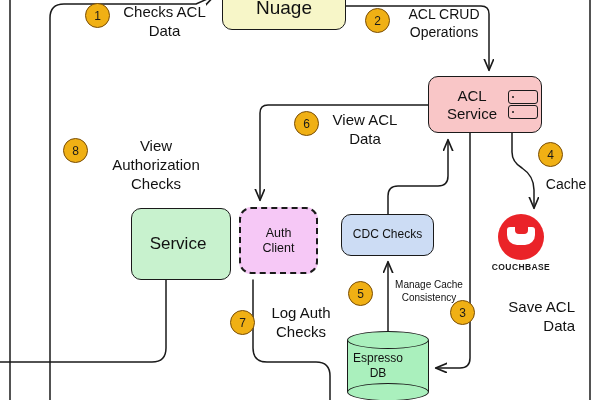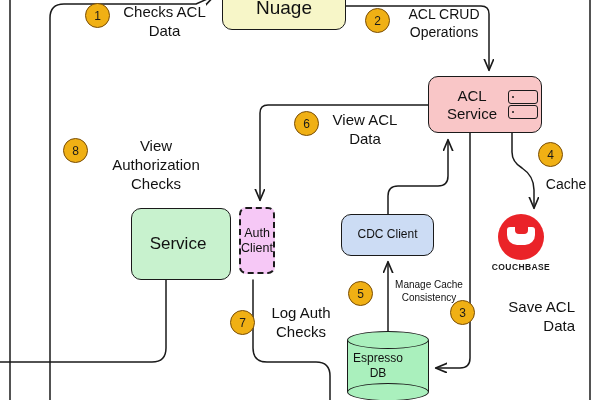--- a/index.html
+++ b/index.html
@@ -18,22 +18,22 @@
   #nuage .lbl{padding-top:14px;}
 
   #aclservice{left:428px;top:76px;width:114px;height:57px;
               background:#f9c6c7;font-size:15px;}
   #aclservice .lbl{padding-right:26px;}
 
   #service{left:131px;top:208px;width:100px;height:72px;
            background:#c8f2ce;font-size:17px;z-index:2;}
   #service .lbl{padding-right:6px;}
 
-  #authclient{left:239px;top:207px;width:36px;height:67px;
-              background:#f6c8f6;border:2px dashed #1a1a1a;border-radius:7px;
+  #authclient{left:239px;top:207px;width:79px;height:67px;
+              background:#f6c8f6;border:2px dashed #1a1a1a;border-radius:12px;
               font-size:12.5px;z-index:1;}
 
   #cdc{left:341px;top:214px;width:93px;height:42px;
        background:#ccdcf4;font-size:12px;}
 
   
   .rackicon{position:absolute;display:flex;flex-direction:column;
             justify-content:space-between;}
   .rackicon i{display:block;border:1.5px solid #1a1a1a;border-radius:3px;
               background:transparent;position:relative;}
@@ -144,21 +144,21 @@
     </div>
 
   <div class="node" id="authclient">
     <span>
       <span>Auth</span><br>
       <span>Client</span>
     </span>
   </div>
 
   <div class="node rbox" id="cdc">
-    <span>CDC Client</span>
+    <span>CDC Checks</span>
   </div>
 
   <div id="espresso">
     <div class="cyl-body"></div>
     <div class="cyl-bot"></div>
     <div class="cyl-top"></div>
     <div class="cyl-lbl">
       <span>Espresso</span><br>
       <span>DB</span>
     </div>

